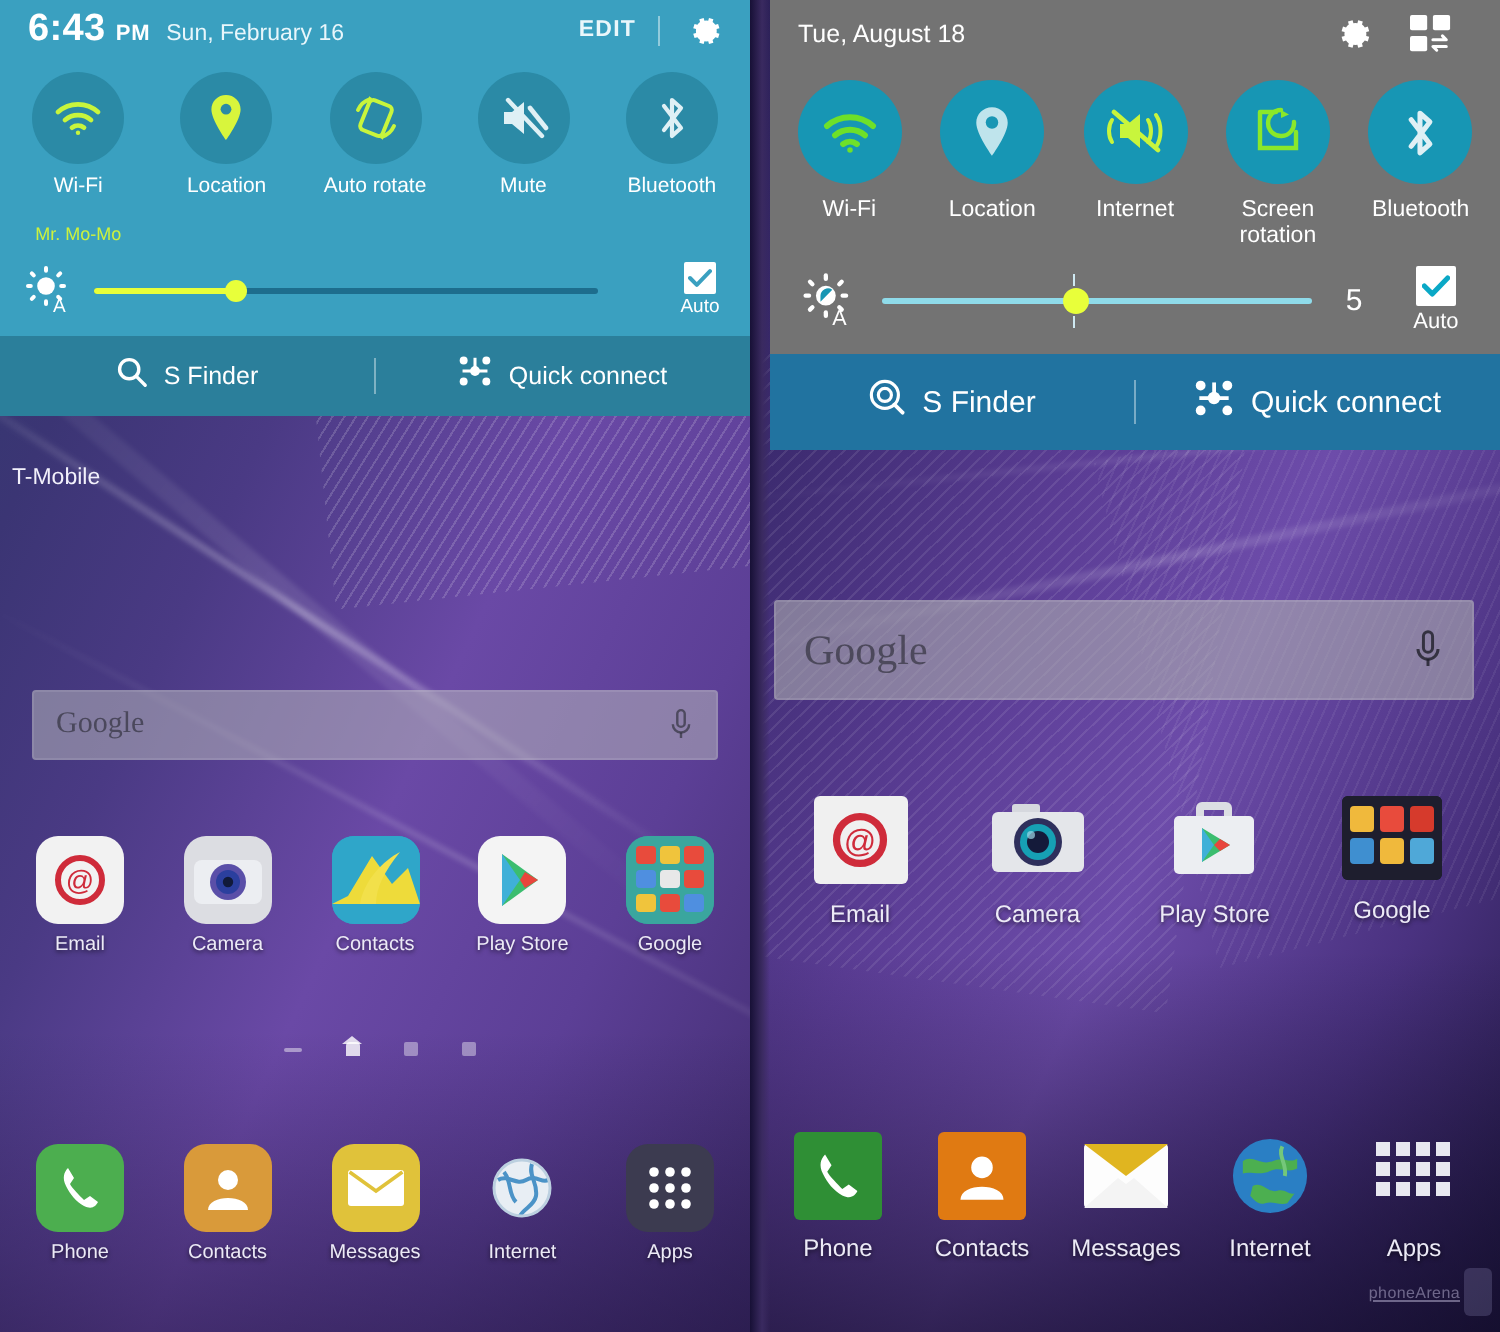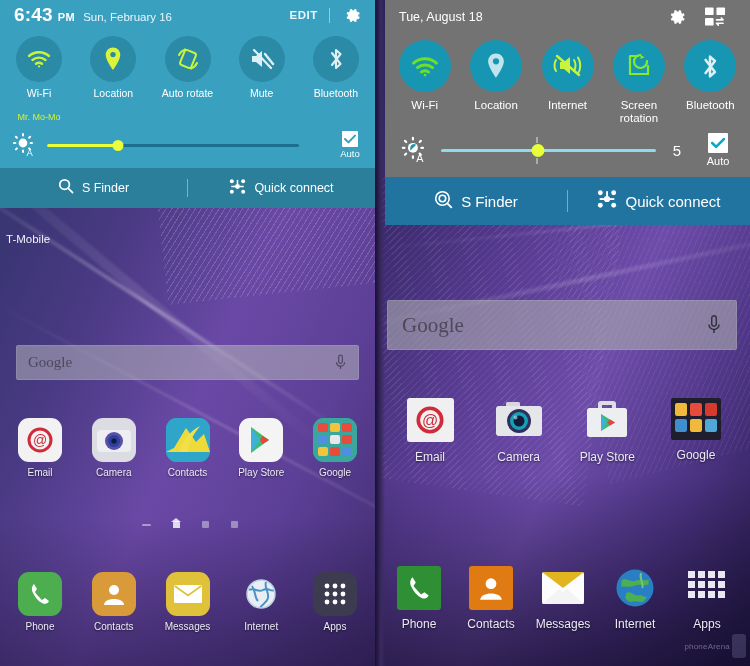--- a/index.html
+++ b/index.html
@@ -158,21 +158,21 @@
   .dots { position:absolute; display:flex; align-items:center; gap: 22px; }
   .dot { width: 7px; height: 7px; background: rgba(255,255,255,0.40); border-radius:1px; }
   .dot.home { background: rgba(255,255,255,0.80); border-radius: 2px 2px 0 0; position:relative;}
   .dot.home::before{ content:""; position:absolute; left:-2px; top:-3px; border-left:5.5px solid transparent;
                      border-right:5.5px solid transparent; border-bottom:4px solid rgba(255,255,255,.8); }
   .dot.bar { width: 9px; height: 2px; background: rgba(255,255,255,.45); }
 
   .watermark {
     position:absolute; right: 4px; bottom: 8px; z-index: 6;
     color: rgba(210,205,235,0.45); font-size: 8px; letter-spacing:.2px;
-    display:flex; align-items:center; gap:2px;
+    display:flex; align-items:center; gap:2px;text-decoration:underline;
   }
   .wm-badge { width:14px; height:24px; border-radius:3px; background: rgba(170,165,215,0.22); }
 </style>
 </head>
 <body>
 
 <div class="stage">
 
   <div class="panel panel-left">
     <div class="wallpaper">

